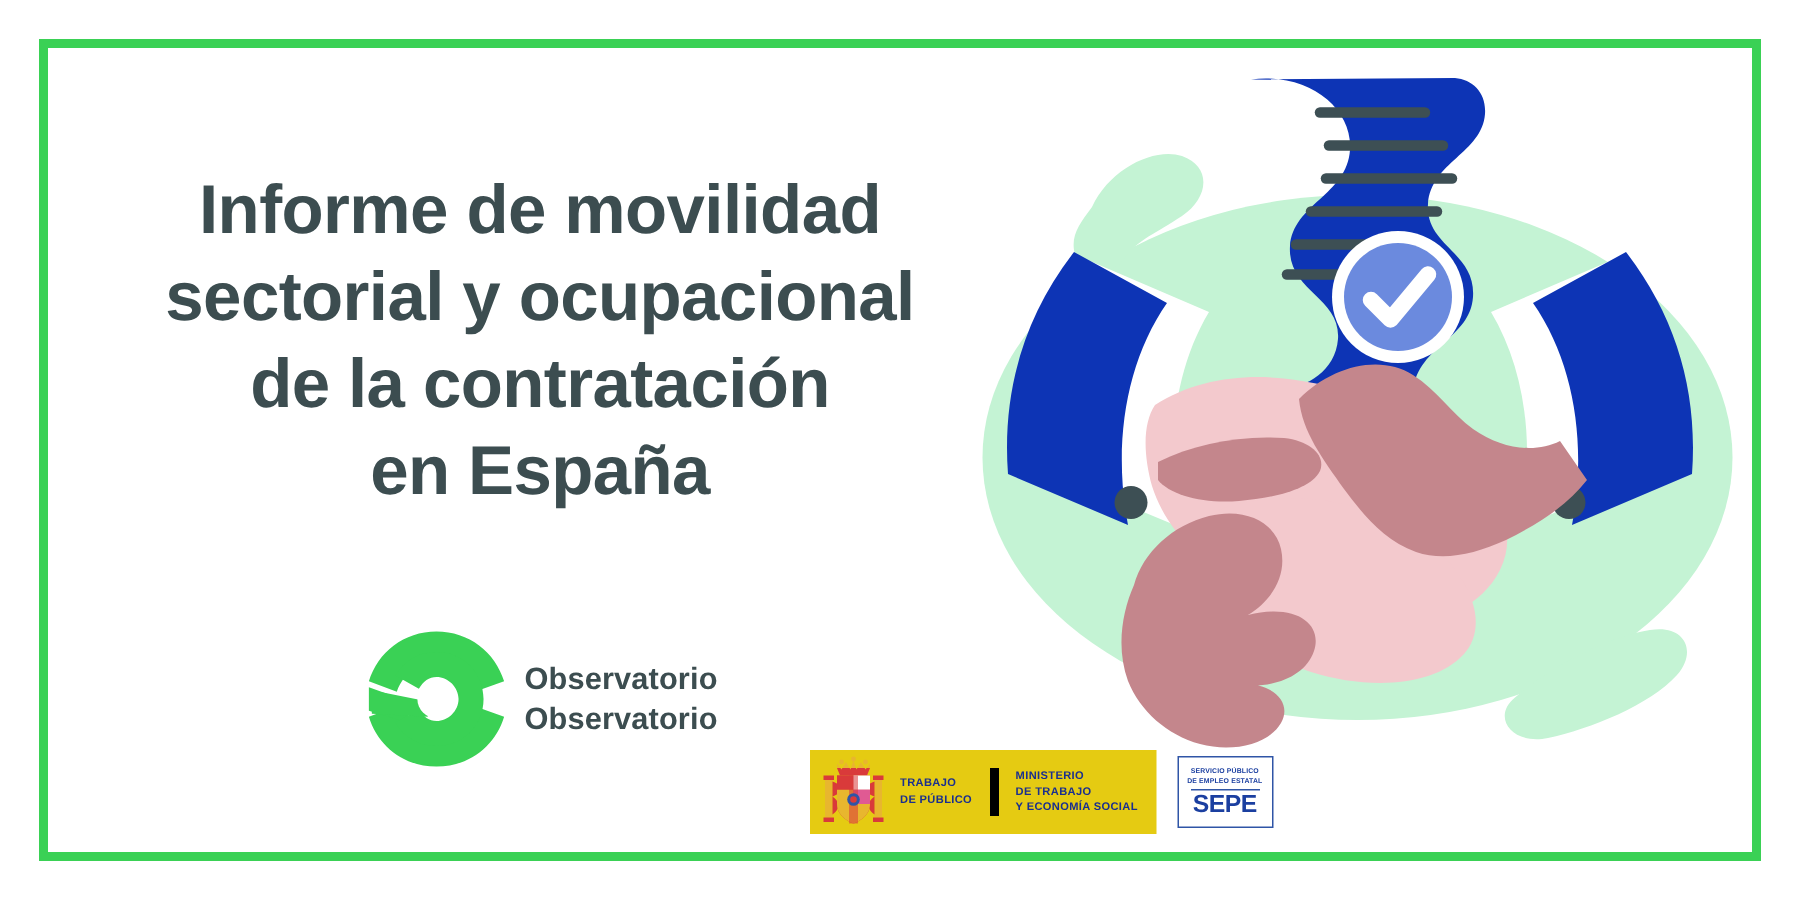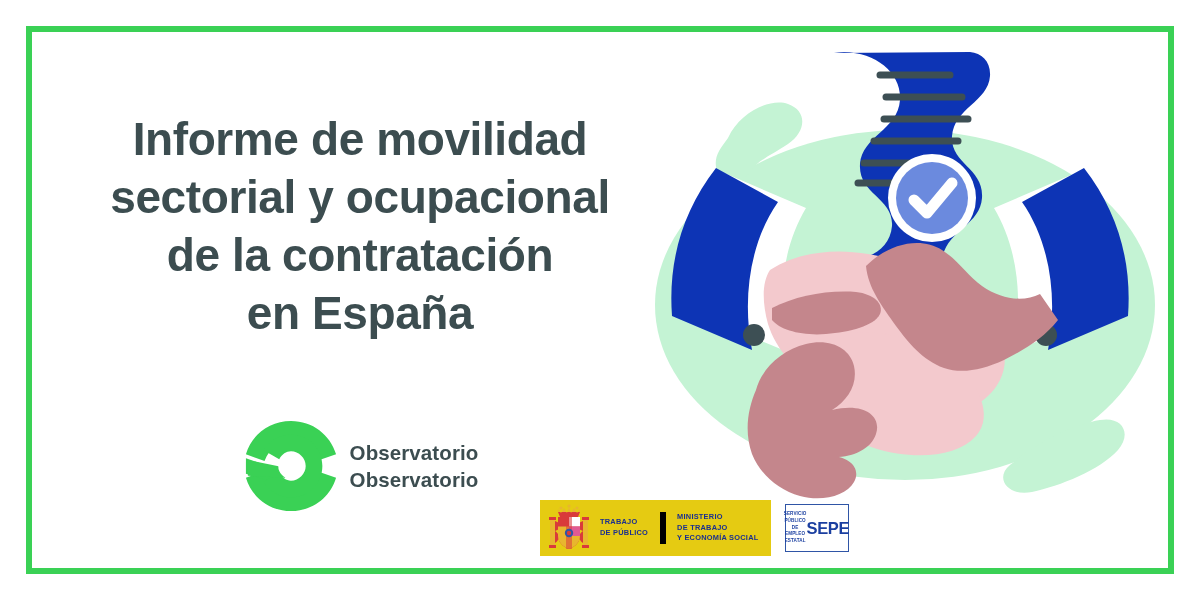--- a/index.html
+++ b/index.html
@@ -105,21 +105,21 @@
   }
   .gov-block span { display: block; }
   #sepe-wrap {
     margin-left: 14px;
     align-self: center;
     background: #ffffff;
     border: 1px solid #2f55a6;
     width: 62px;
     height: 46px;
     display: flex;
-    flex-direction: row;
+    flex-direction: column;
     align-items: center;
     justify-content: center;
   }
   #sepe-top {
     color: #1b3fa0;
     font-size: 4.6px;
     font-weight: 700;
     line-height: 1.45;
     text-align: center;
     letter-spacing: 0.1px;

